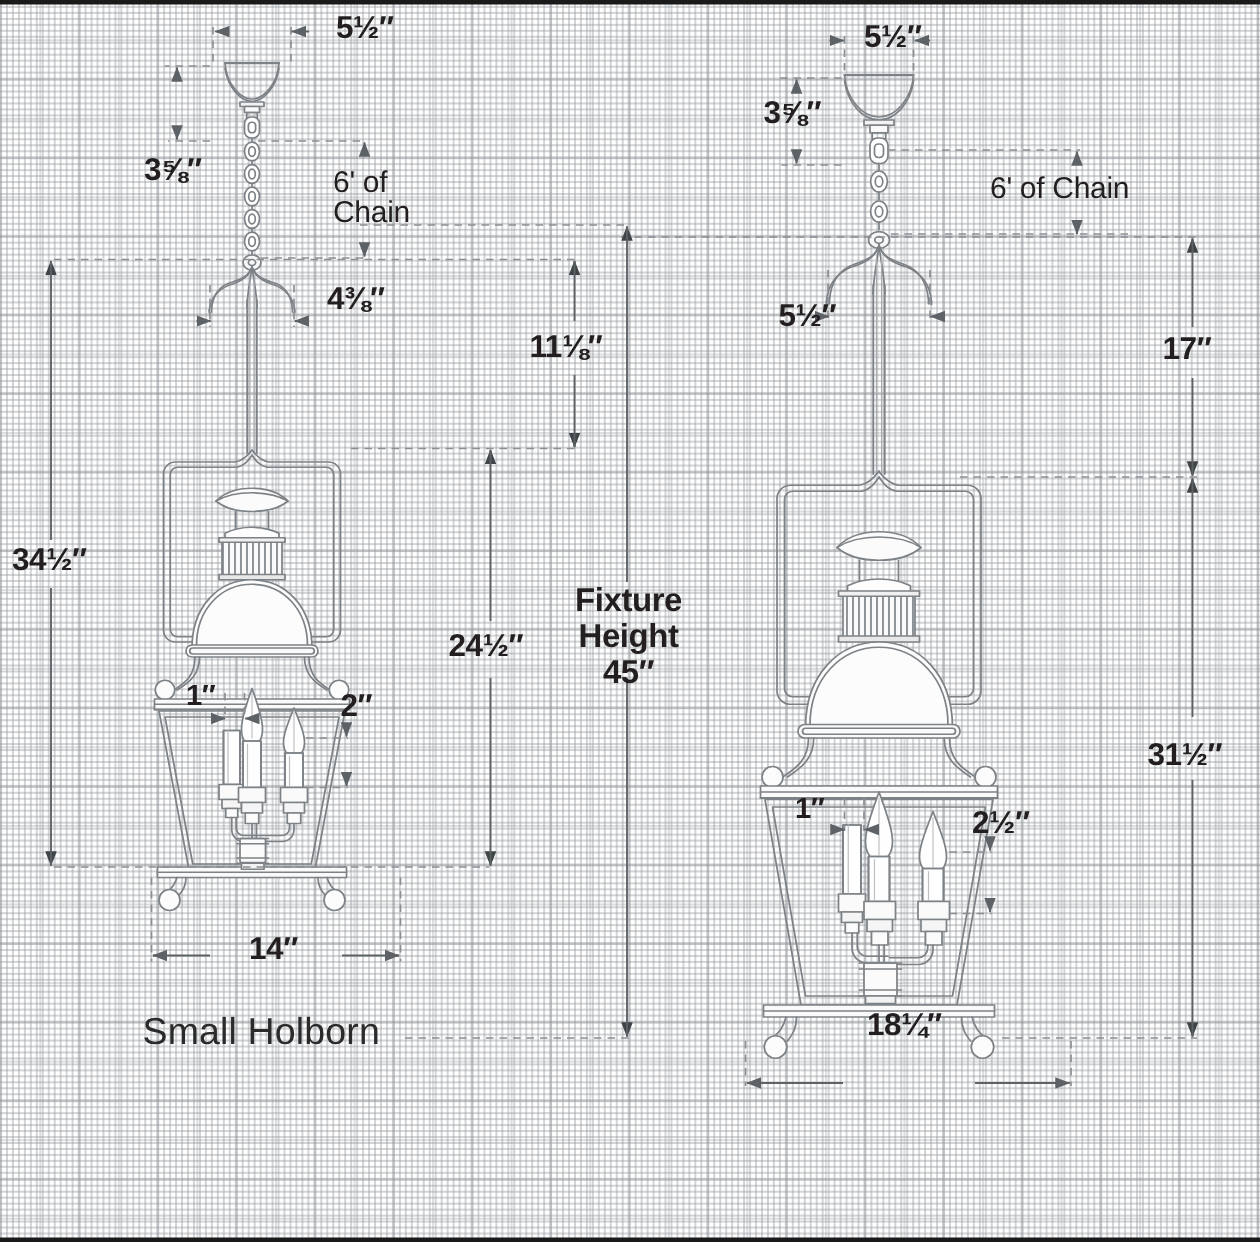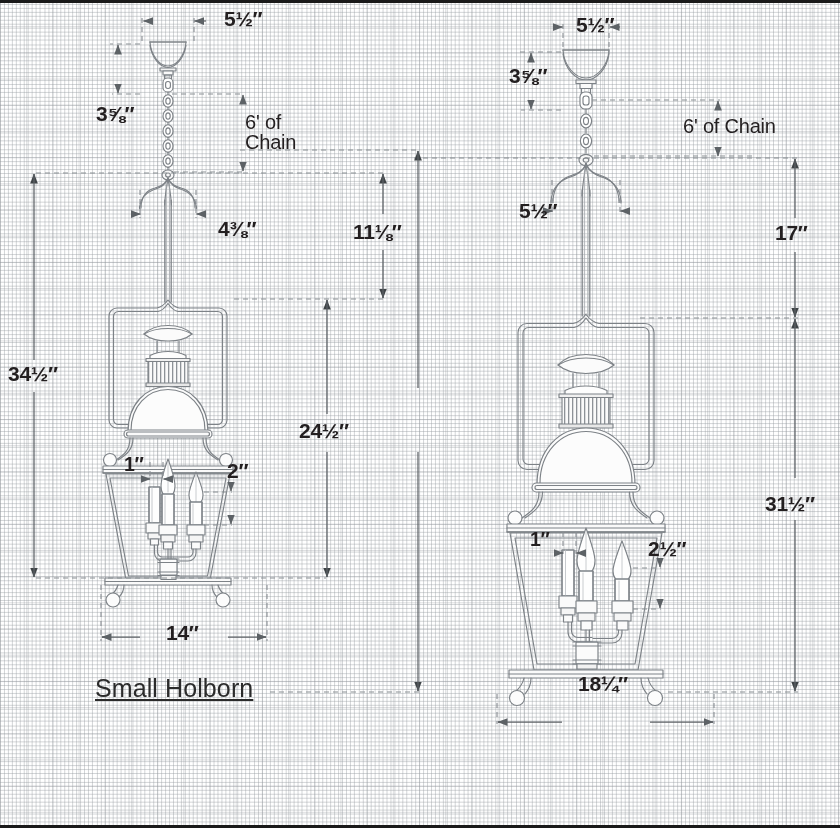--- a/index.html
+++ b/index.html
@@ -18,23 +18,23 @@
   #sheet:before,#sheet:after{
     content:"";position:absolute;left:0;right:0;height:3px;background:#1a1a1a;z-index:40;
   }
   #sheet:before{top:0}
   #sheet:after{bottom:0}
   svg.layer{position:absolute;left:0;top:0;width:840px;height:840px;overflow:visible}
   .lbl{position:absolute;color:#231f20;white-space:nowrap;line-height:1.02;
        font-family:"Liberation Sans",sans-serif;font-weight:600;letter-spacing:-.3px;}
   .dim{font-size:21px;font-weight:700;}
   .dim-sm{font-size:19.5px;font-weight:700;}
-  .chain{font-size:20px;font-weight:500;letter-spacing:-.2px;margin-left:23px;}
+  .chain{font-size:20px;font-weight:500;letter-spacing:-.2px;}
   .fixh{font-size:22px;font-weight:700;text-align:center;line-height:1.1;}
-  .name{font-size:25px;font-weight:400;letter-spacing:.1px;color:#2b2b2b;text-decoration:underline;}
+  .name{font-size:25px;font-weight:400;letter-spacing:.1px;color:#2b2b2b;}
 </style>
 </head>
 <body>
 
 <div id="sheet">
 
   <svg class="layer" viewBox="0 0 840 840">
     <defs>
       <g id="stripes">
         <rect x="0" y="0" width="1.1" height="26" fill="#8e9398"></rect>
@@ -459,36 +459,41 @@
       <path d="M660,602 L660,608" marker-end="url(#ar)"></path>
     </g>
   </svg>
 
   <div class="lbl dim" style="left:224px;top:8px">5½″</div>
 
   <div class="lbl dim" style="left:96px;top:103px">3⅝″</div>
 
   <div class="lbl chain" style="left:222px;top:112px"><span style="display:inline-block;width:56px;white-space:normal">6' of Chain</span></div>
 
-  <div class="lbl dim" style="left:218px;top:218px">4⅜″</div>
+  <div class="lbl dim" style="left:218px;top:189px">4⅜″</div>
 
   <div class="lbl dim" style="left:353px;top:221px">11⅛″</div>
 
   <div class="lbl dim" style="left:8px;top:363px">34½″</div>
 
   <div class="lbl dim" style="left:299px;top:420px">24½″</div>
 
   <div class="lbl dim-sm" style="left:124px;top:455px">1″</div>
 
   <div class="lbl dim" style="left:227px;top:460px">2″</div>
 
   <div class="lbl dim" style="left:166px;top:622px">14″</div>
 
   <div class="lbl name" style="left:95px;top:676px">Small Holborn</div>
 
+  <div class="lbl fixh" style="left:378px;top:388px;width:82px">
+    <span>Fixture</span><br>
+    <span>Height</span><br>
+    <span>45″</span>
+  </div>
 
   <div class="lbl dim" style="left:576px;top:14px">5½″</div>
 
   <div class="lbl dim" style="left:509px;top:65px">3⅝″</div>
 
   <div class="lbl chain" style="left:660px;top:116px">6' of Chain</div>
 
   <div class="lbl dim" style="left:519px;top:200px">5½″</div>
 
   <div class="lbl dim" style="left:775px;top:222px">17″</div>

